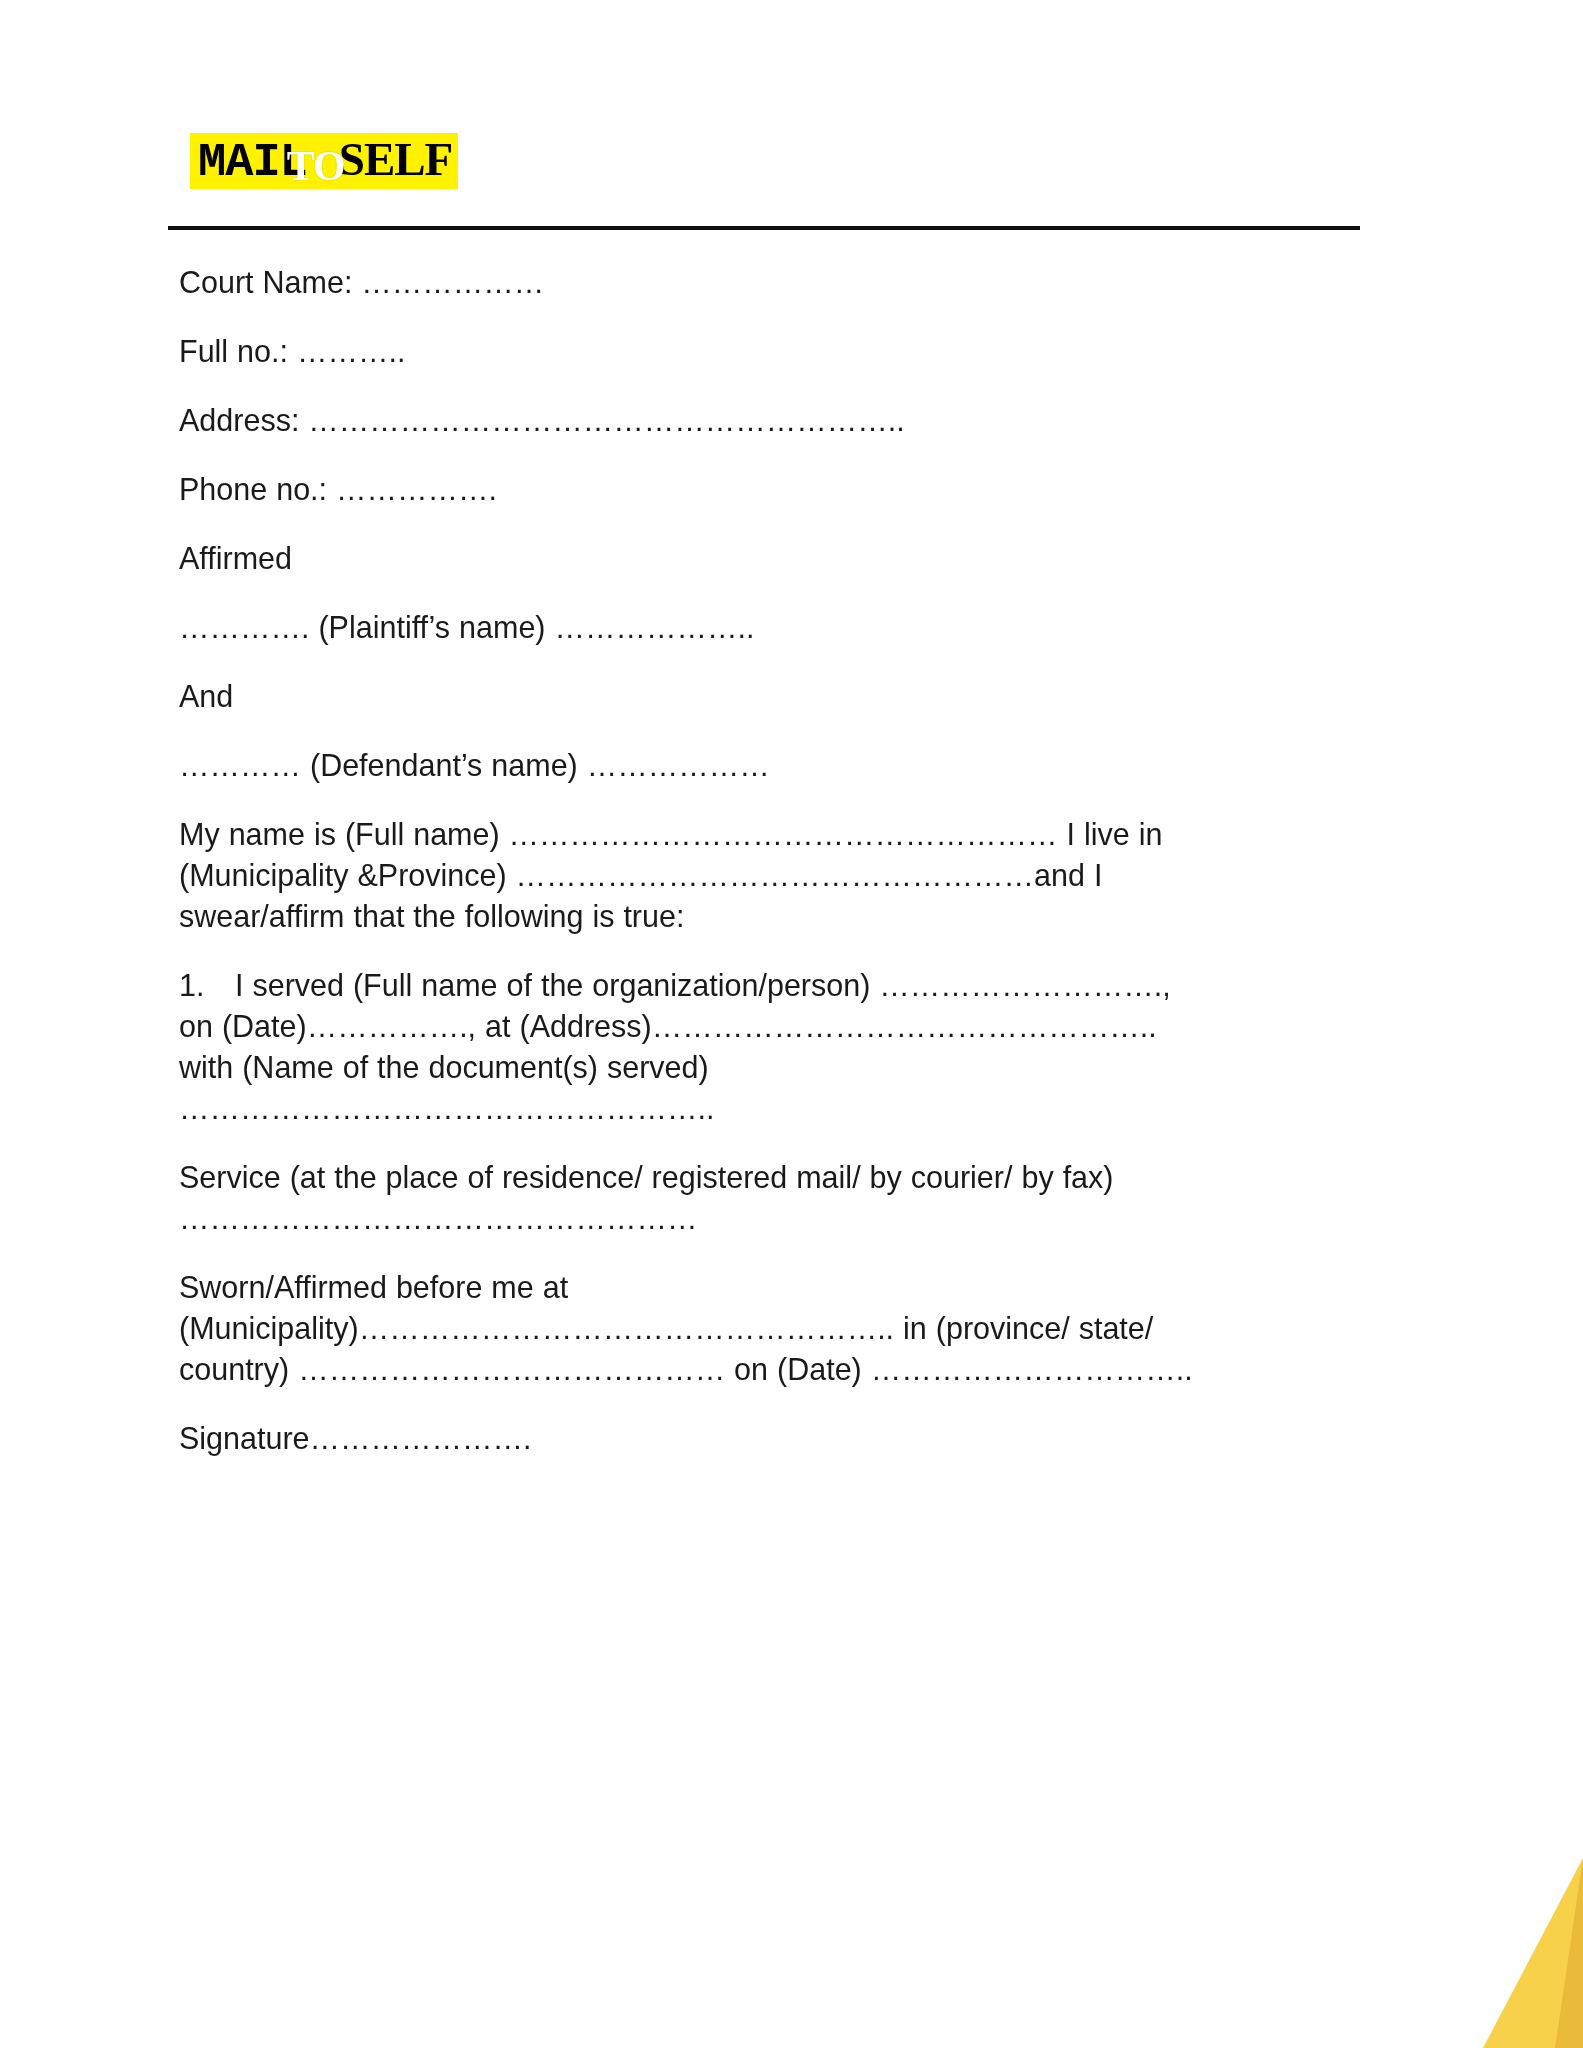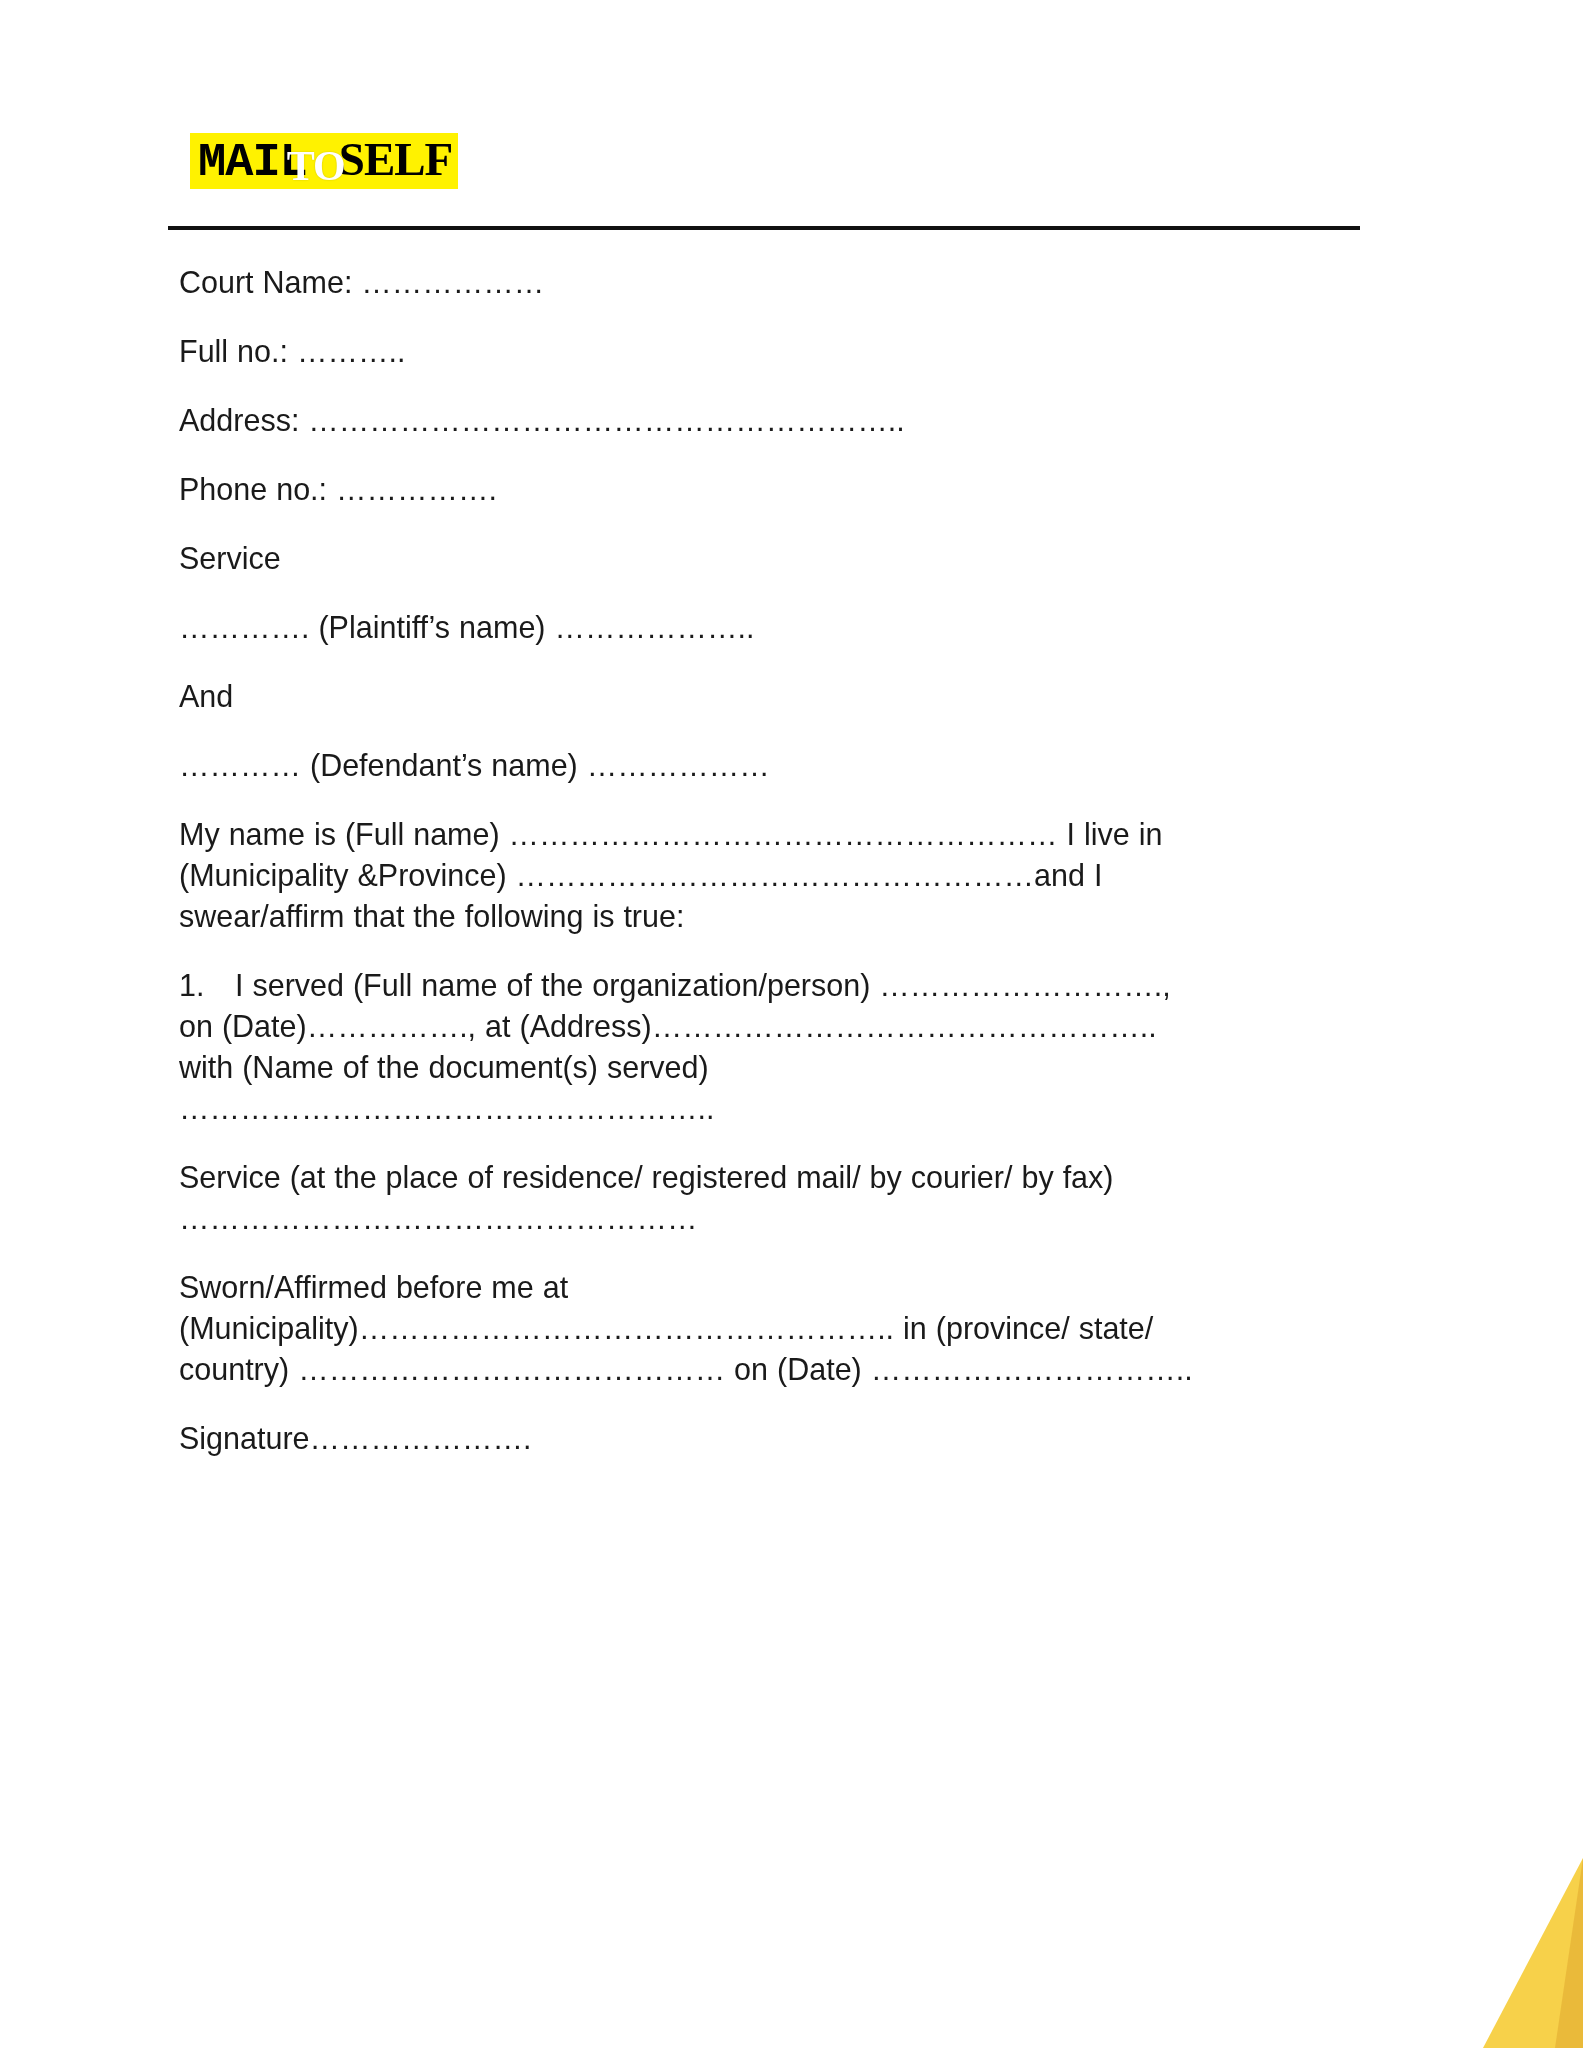--- a/index.html
+++ b/index.html
@@ -116,21 +116,21 @@
 
   <div class="divider"></div>
 
   <div class="body-block">
 
     <p class="para">Court Name: ………………</p>
     <p class="para">Full no.: ………..</p>
     <p class="para">Address: …………………………………………………..</p>
     <p class="para">Phone no.: …………….</p>
 
-    <p class="para">Service</p>
+    <p class="para">Affirmed</p>
     <p class="para">…………. (Plaintiff’s name) ………………..</p>
     <p class="para">And</p>
     <p class="para">………… (Defendant’s name) ………………</p>
 
     <p class="para">My name is (Full name) ……………………………………………… I live in (Municipality &amp;Province) ……………………………………………and I swear/affirm that the following is true:</p>
 
     <p class="para numbered"><span class="num-label">1.</span><span>I served (Full name of the organization/person) ………………………., on (Date)……………., at (Address)………………………………………….. with (Name of the document(s) served) ……………………………………………..</span></p>
 
 
     <p class="para">Service (at the place of residence/ registered mail/ by courier/ by fax) ……………………………………………</p>

